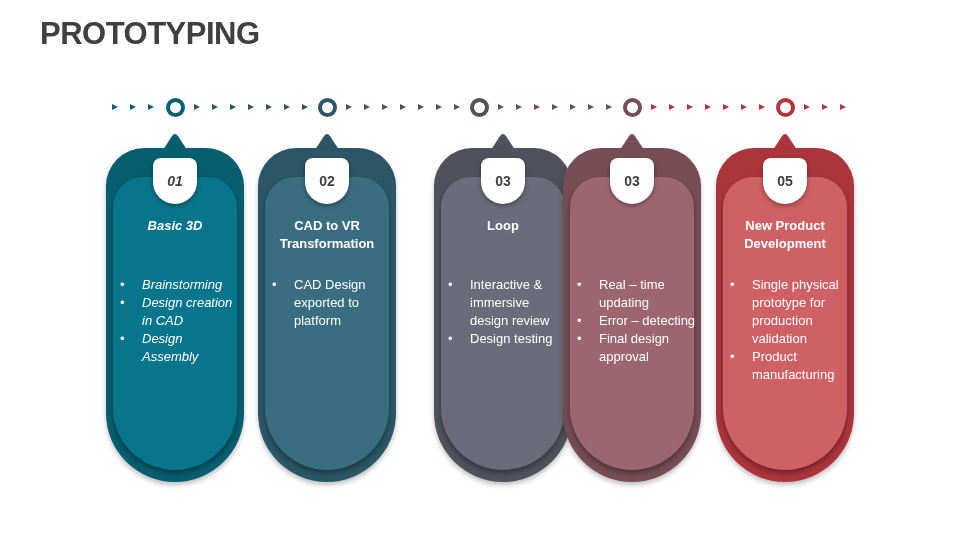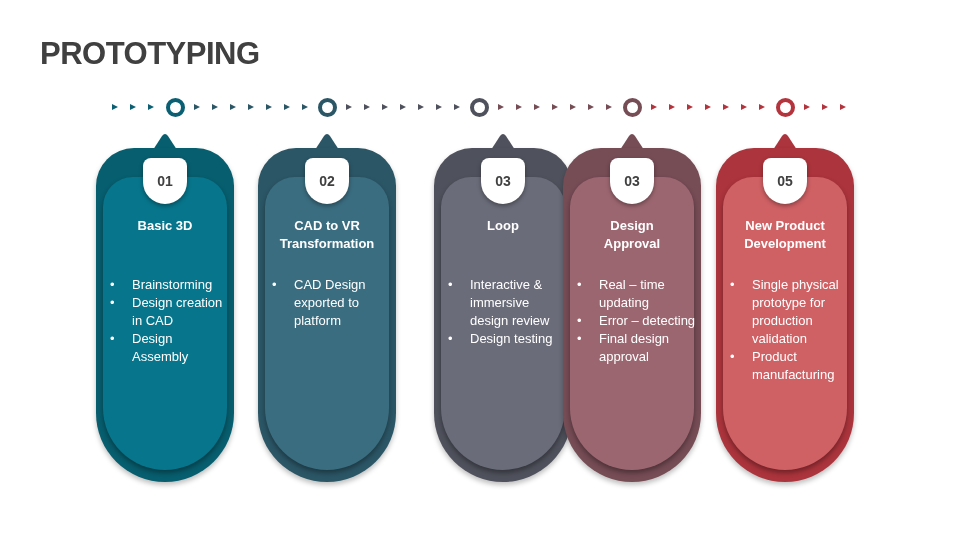--- a/index.html
+++ b/index.html
@@ -3,21 +3,20 @@
 <meta charset="utf-8">
 <style>
   * { box-sizing: border-box; margin: 0; padding: 0; }
   html, body { width: 960px; height: 540px; background: #ffffff; overflow: hidden; }
   body { position: relative; font-family: "Liberation Sans", "DejaVu Sans", sans-serif; }
 
   .title {
     position: absolute; left: 40px; top: 16px;
     font-size: 31px; font-weight: bold; color: #404040;
     letter-spacing: -0.5px;
-    margin-top: 20px;
   }
 
   .timeline { position: absolute; left: 0; top: 0; width: 960px; height: 130px; }
   .arrow {
     position: absolute; width: 0; height: 0;
     border-top: 3.5px solid transparent;
     border-bottom: 3.5px solid transparent;
     border-left: 6px solid #0b5f73;
   }
   .node {
@@ -106,21 +105,21 @@
     <div class="arrow" style="left: 822px; top: 103.5px; border-left-color: rgb(180, 52, 61);"></div>
     <div class="arrow" style="left: 840px; top: 103.5px; border-left-color: rgb(180, 52, 61);"></div>
     <div class="node" style="left: 165.5px; top: 97.5px; border-color: rgb(11, 95, 115);"></div>
     <div class="node" style="left: 317.5px; top: 97.5px; border-color: rgb(43, 86, 102);"></div>
     <div class="node" style="left: 469.5px; top: 97.5px; border-color: rgb(79, 81, 92);"></div>
     <div class="node" style="left: 622.5px; top: 97.5px; border-color: rgb(118, 76, 85);"></div>
     <div class="node" style="left: 775.5px; top: 97.5px; border-color: rgb(180, 52, 61);"></div>
   </div>
 
 <div id="cards">
-    <div class="card" style="left: 96px;">
+    <div class="card" style="left: 106px; font-style: italic;">
       <svg class="pointer" viewBox="0 0 28 20">
         <path d="M0 20 L11 3 Q14 -1 17 3 L28 20 Z" fill="#075e6e"></path>
       </svg>
       <div class="outer" style="background:#075e6e"></div>
       <div class="inner" style="background:#07758b"></div>
       <div class="badge">
         <span>01</span>
       </div>
       <div class="heading">
         <div>Basic 3D</div>
@@ -167,24 +166,20 @@
     </div>
     <div class="card" style="left: 563px;">
       <svg class="pointer" viewBox="0 0 28 20">
         <path d="M0 20 L11 3 Q14 -1 17 3 L28 20 Z" fill="#764c55"></path>
       </svg>
       <div class="outer" style="background:#764c55"></div>
       <div class="inner" style="background:#9c6670"></div>
       <div class="badge">
         <span>03</span>
       </div>
-      <div class="heading">
-        <div>Design</div>
-        <div>Approval</div>
-      </div>
       <ul class="bullets">
         <li>Real – time updating</li>
         <li>Error – detecting</li>
         <li>Final design approval</li>
       </ul>
     </div>
     <div class="card" style="left: 716px;">
       <svg class="pointer" viewBox="0 0 28 20">
         <path d="M0 20 L11 3 Q14 -1 17 3 L28 20 Z" fill="#ac343c"></path>
       </svg>

